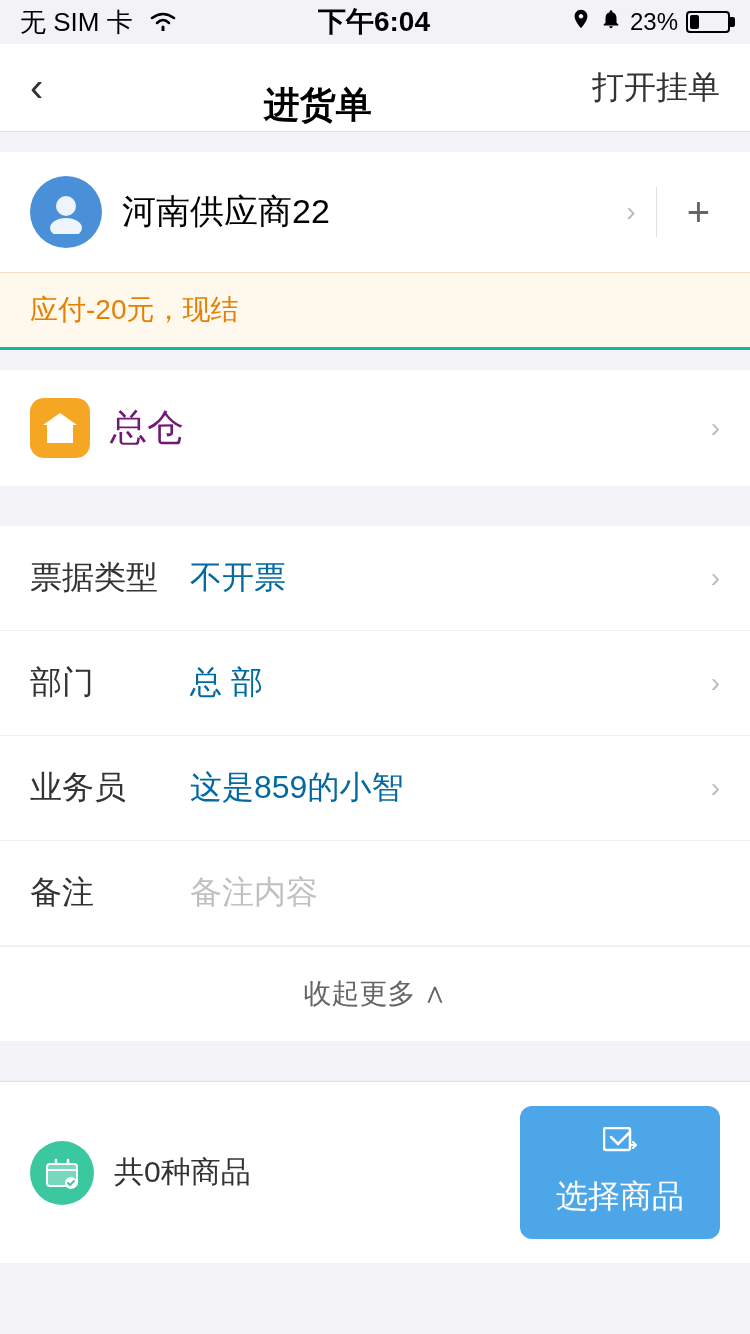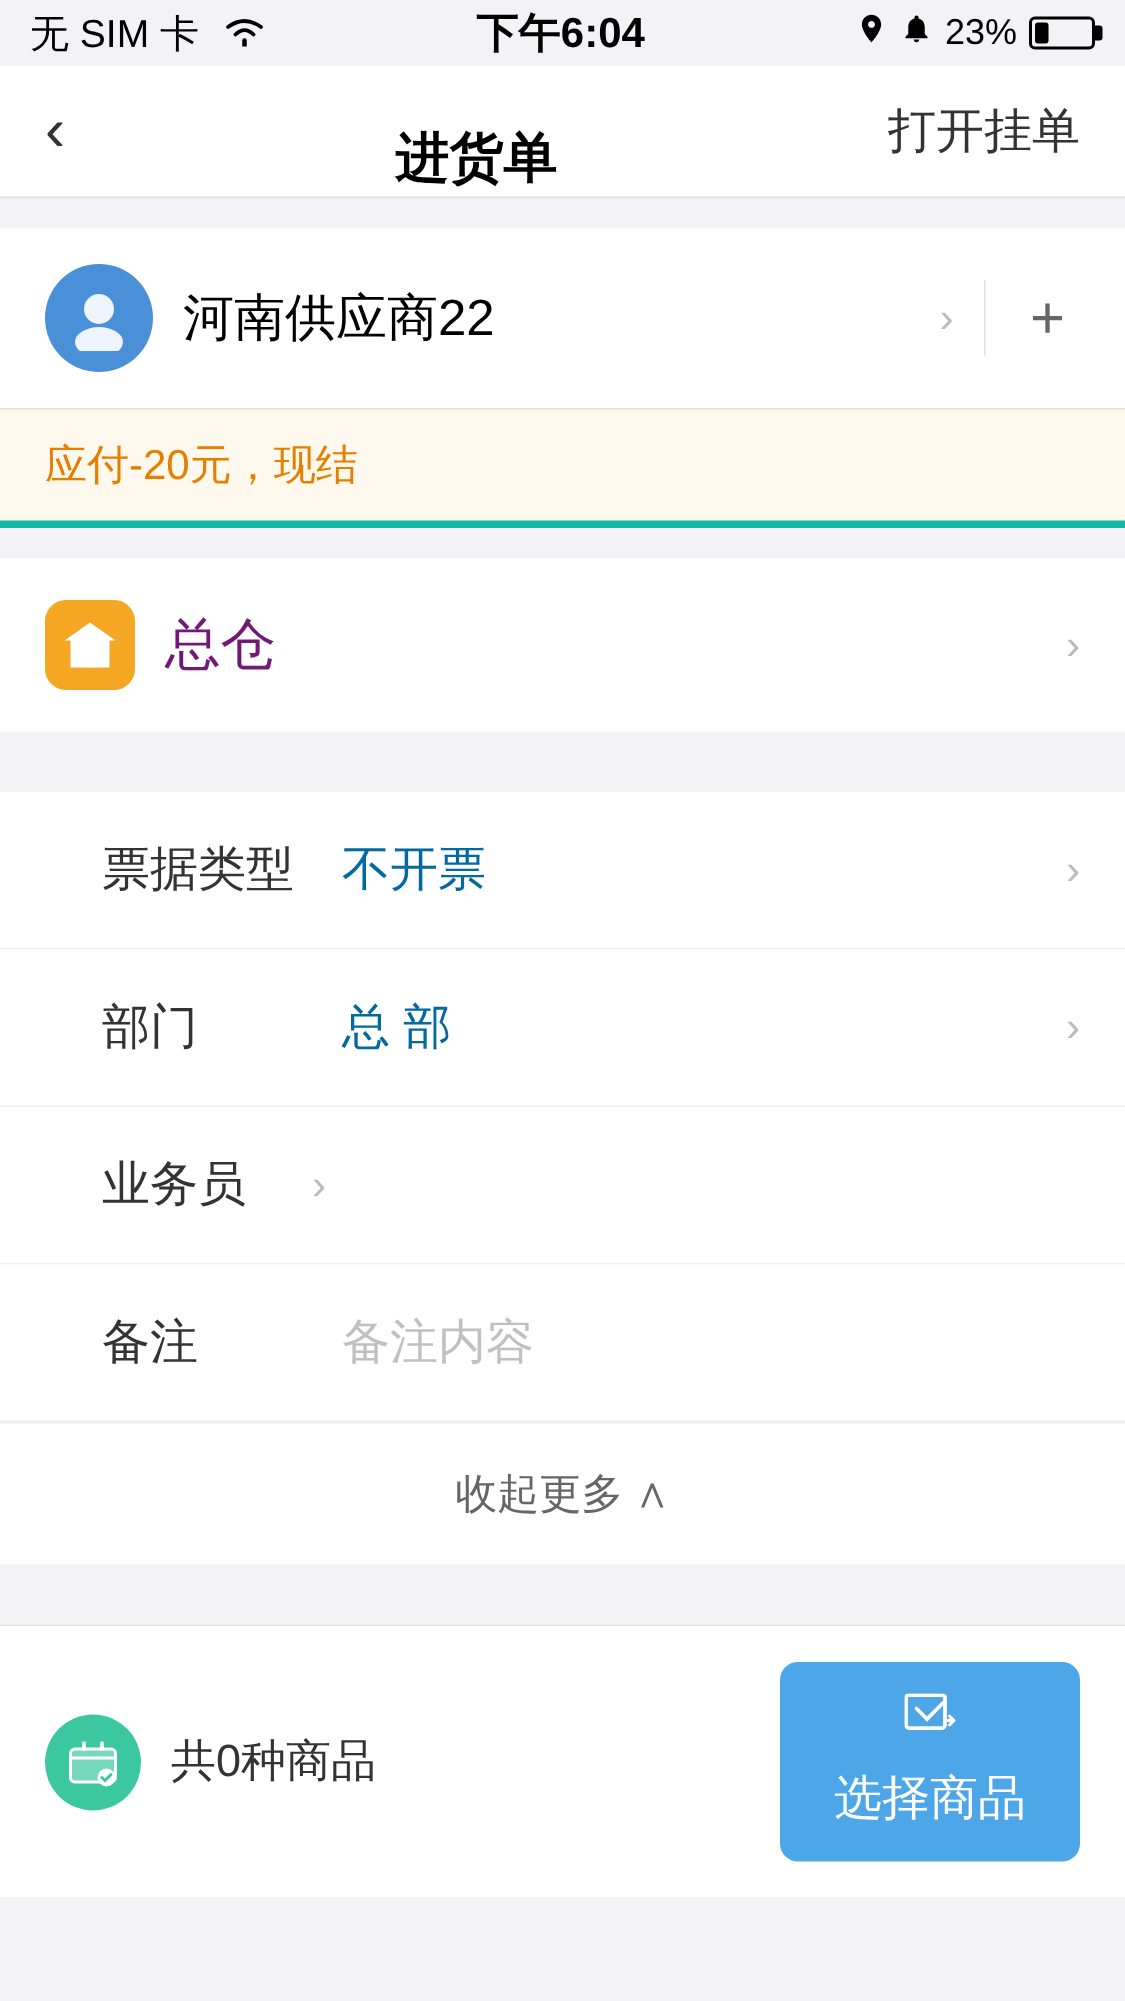--- a/index.html
+++ b/index.html
@@ -153,21 +153,21 @@
       padding: 10px;
     }
 
     
     .notice-banner {
       background: #fff9ed;
       padding: 18px 30px;
       font-size: 28px;
       color: #e67e00;
       border-top: 1px solid #f0e0c0;
-      border-bottom: 5px solid #14b8a6;
+      border-bottom: 3px solid #14b8a6;
     }
 
     
     .row-item {
       display: flex;
       align-items: center;
       padding: 28px 30px;
       background: #fff;
       border-bottom: 1px solid #f0f0f0;
       cursor: pointer;
@@ -206,21 +206,20 @@
       background: #fff;
     }
     .form-row:last-child {
       border-bottom: none;
     }
     .form-key {
       font-size: 32px;
       color: #333;
       width: 140px;
       flex-shrink: 0;
-      margin-left: 38px;
     }
     .form-value {
       flex: 1;
       font-size: 32px;
       color: #0369a1;
       margin-left: 20px;
     }
     .form-value.placeholder {
       color: #c0c0c0;
     }
@@ -363,20 +362,21 @@
   </div>
 
   <div class="form-row">
     <div class="form-key">部门</div>
     <div class="form-value">总 部</div>
     <span class="chevron">›</span>
   </div>
 
   <div class="form-row">
     <div class="form-key">业务员</div>
+    <div class="form-value">这是859的小智</div>
     <span class="chevron">›</span>
   </div>
 
   <div class="form-row">
     <div class="form-key">备注</div>
     <div class="form-value placeholder">备注内容</div>
   </div>
 
   <div class="collapse-row">
     <span>收起更多 ∧</span>

